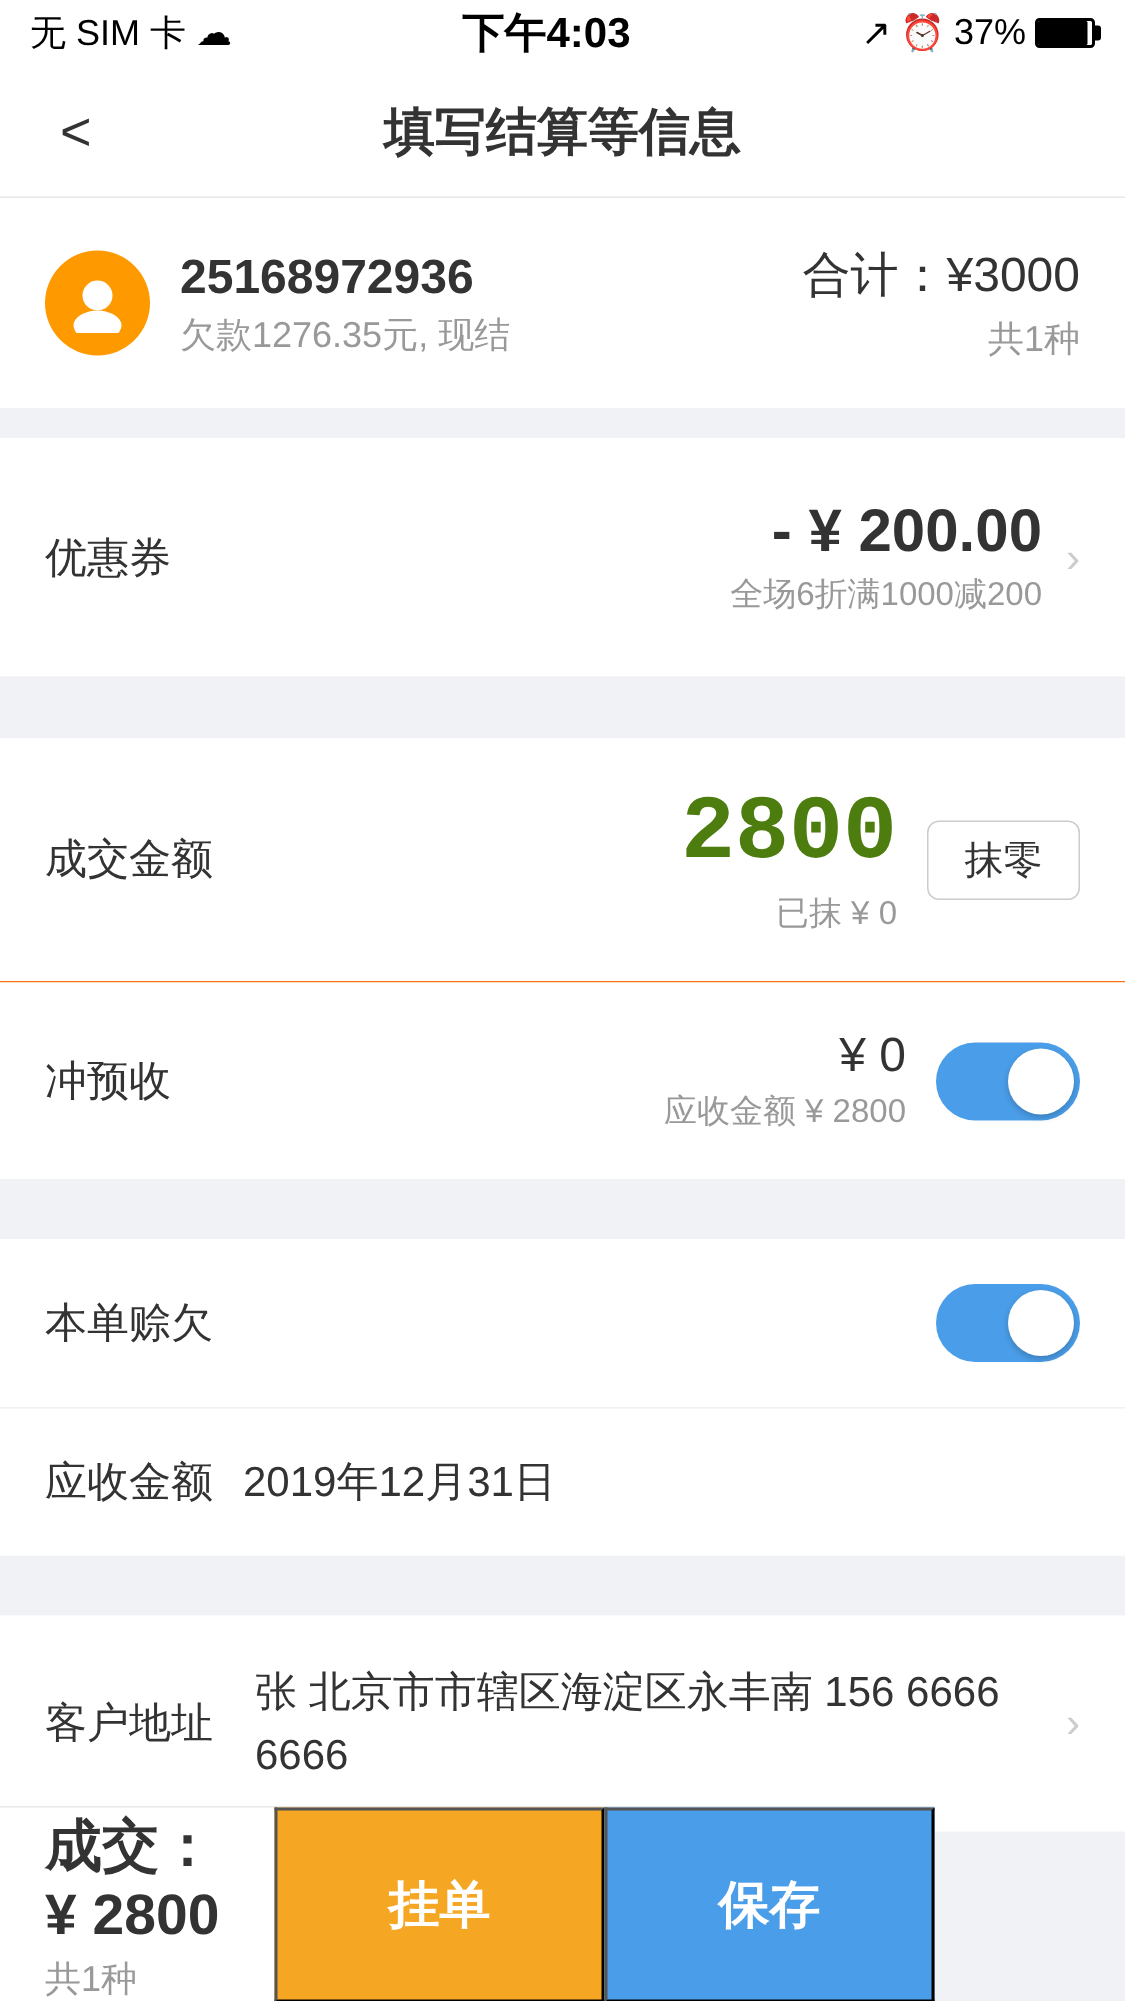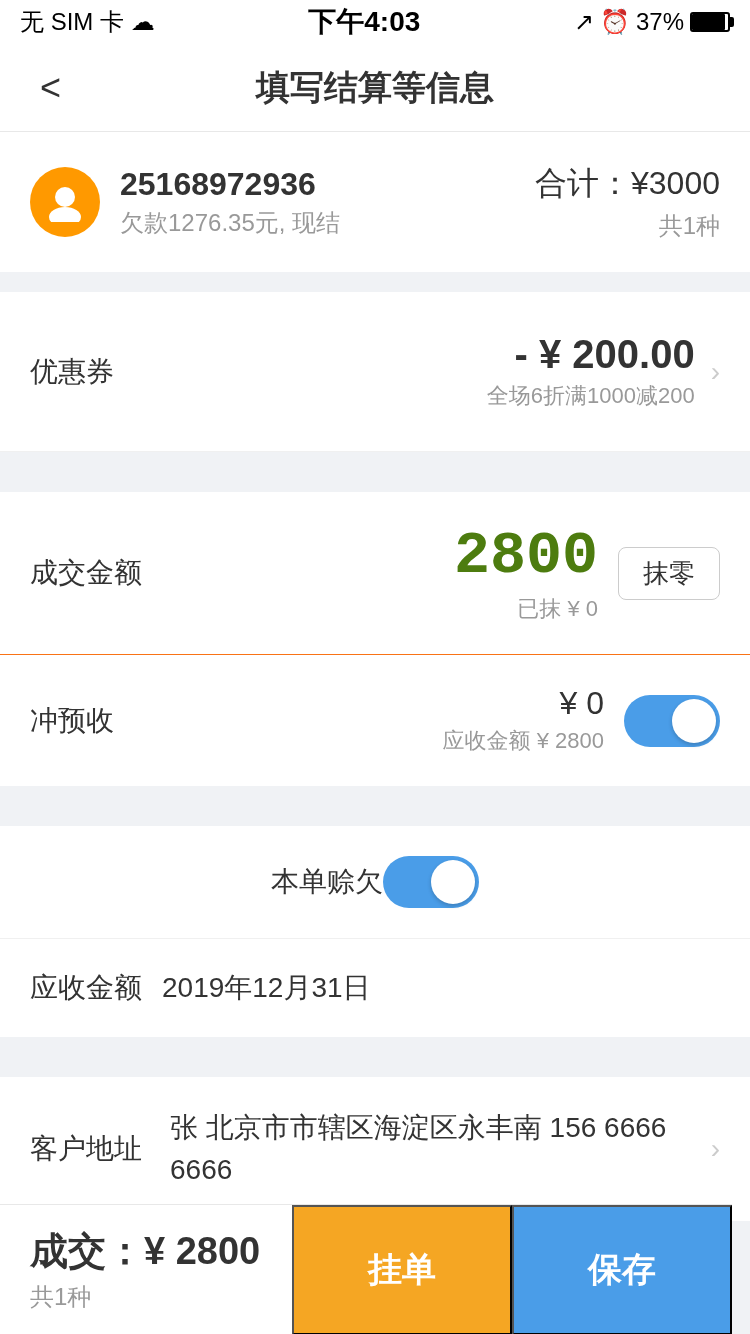--- a/index.html
+++ b/index.html
@@ -160,21 +160,21 @@
       width: 44px; height: 44px; border-radius: 50%; background: #fff;
       box-shadow: 0 2px 4px rgba(0,0,0,0.2);
     }
 
     
     .debt-section {
       background: #fff;
       padding: 30px 30px;
       display: flex;
       align-items: center;
-      justify-content: center;
+      justify-content: space-between;
     }
     .debt-label { font-size: 28px; color: #333; }
 
     
     .due-date-section {
       background: #fff;
       padding: 30px 30px;
       display: flex;
       align-items: center;
       gap: 20px;
@@ -207,21 +207,21 @@
     .address-value { font-size: 28px; color: #333; flex: 1; padding: 0 20px; line-height: 1.5; }
 
     
     .empty-area { background: #f0f2f5; height: 200px; }
 
     
     .bottom-bar {
       position: fixed;
       bottom: 0;
       left: 0;
-      width: 732px;
+      width: 623px;
       height: 130px;
       background: #fff;
       display: flex;
       align-items: center;
       border-top: 1px solid #e8e8e8;
     }
     .bottom-summary {
       flex: 1;
       padding: 0 30px;
     }

